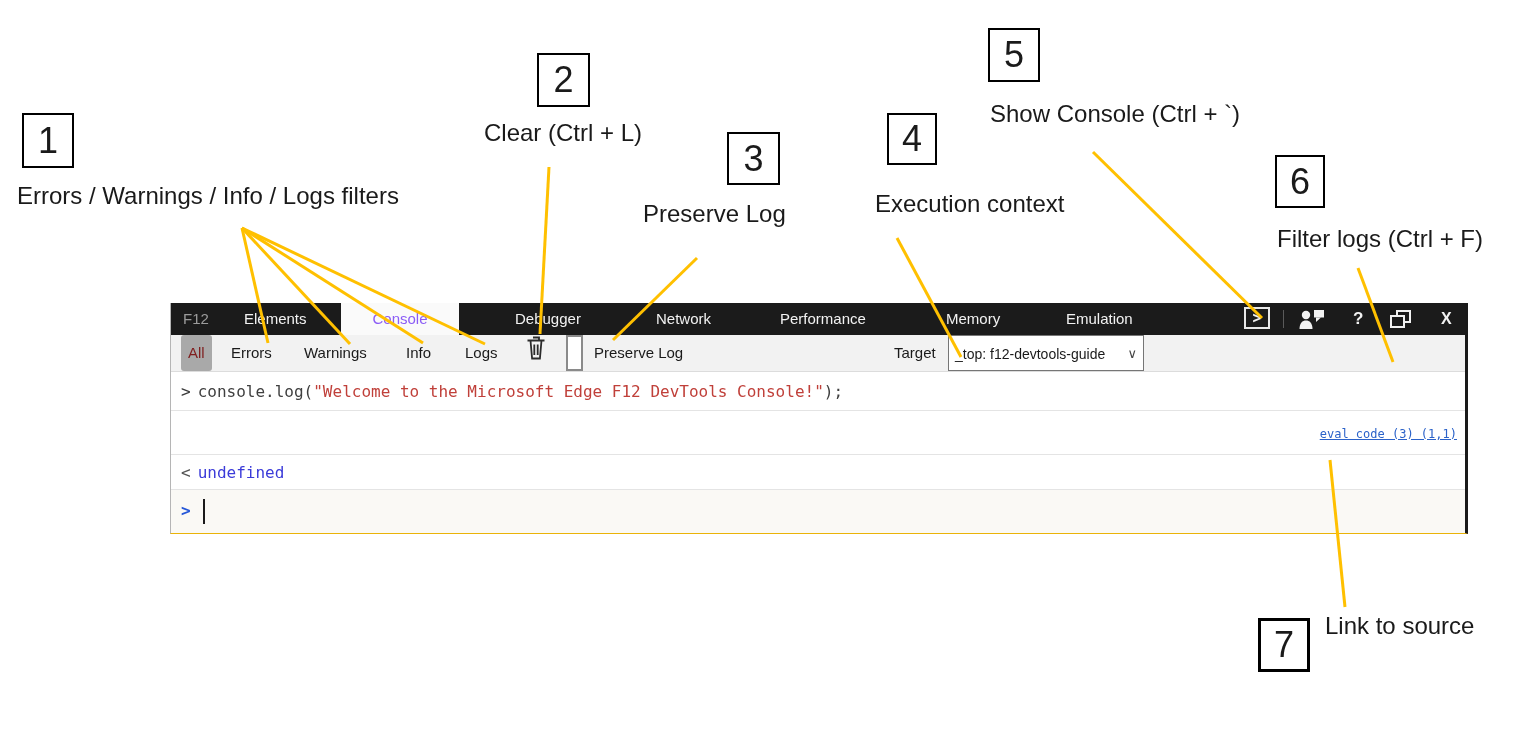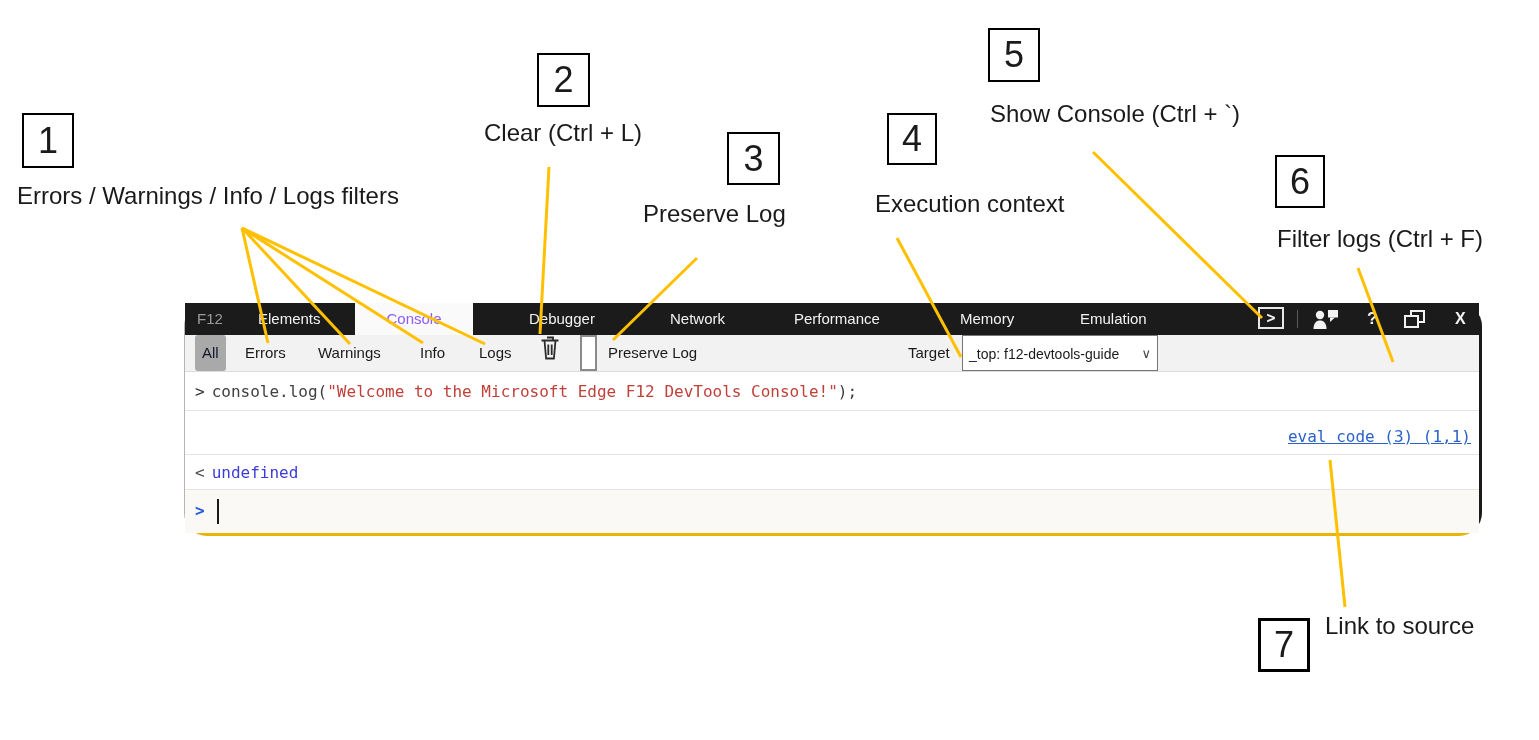--- a/index.html
+++ b/index.html
@@ -12,23 +12,23 @@
     position:absolute;background:#fff;border:2px solid #000;
     display:flex;align-items:center;justify-content:center;
     font-size:36px;color:#1a1a1a;box-sizing:border-box;
   }
   .co-label{
     position:absolute;font-size:24px;color:#1a1a1a;white-space:nowrap;
   }
   .ann-lines{position:absolute;left:0;top:0;z-index:6;pointer-events:none;}
   
   .dt{
-    position:absolute;left:184px;top:303px;width:1294px;height:230px;
-    border-left:1px solid #b5b5b5;border-right:3px solid #1a1a1a;border-bottom:3px solid #eab308;
-    box-sizing:content-box;background:#fff;z-index:2;border-radius:23px;
+    position:absolute;left:170px;top:303px;width:1294px;height:230px;
+    border-left:1px solid #b5b5b5;border-right:3px solid #1a1a1a;border-bottom:1px solid #eab308;
+    box-sizing:content-box;background:#fff;z-index:2;
   }
   .dt-tabbar{
     position:relative;height:32px;background:#1b1b1b;color:#f2f2f2;font-size:15px;
   }
   .dt-tabbar .tb{position:absolute;top:0;height:32px;line-height:32px;white-space:nowrap;}
   .tb-f12{color:#9b9b9b;}
   .tb-active{
     background:#fafafa;color:#8b5cf6;text-align:center;
   }
   .tb-iconbox{
@@ -39,21 +39,21 @@
   .tb-sep{position:absolute;top:7px;width:1px;height:18px;background:#5a5a5a;}
   .tb-x{font-weight:bold;font-size:16px;}
   .tb-help{font-weight:bold;font-size:17px;}
   
   .dt-toolbar{
     position:relative;height:37px;background:#f2f2f2;border-bottom:1px solid #dcdcdc;
     font-size:15px;color:#1a1a1a;box-sizing:border-box;
   }
   .dt-toolbar .ti{position:absolute;top:0;height:36px;line-height:36px;white-space:nowrap;}
   .btn-all{
-    top:6px;height:24px;line-height:24px;background:#a9a9a9;color:#0f172a;
+    top:6px;height:24px;line-height:24px;background:#a9a9a9;color:#7f1d1d;
     border-radius:3px;padding:0 7px;
   }
   .trash{top:6px;}
   .chk{
     top:9px;width:17px;height:17px;border:2px solid #8a8a8a;background:#fff;box-sizing:border-box;
   }
   .dd{
     top:5px;height:27px;line-height:25px;border:1px solid #767676;background:#fff;
     width:196px;box-sizing:border-box;padding:0 22px 0 6px;font-size:14px;
   }
@@ -70,21 +70,21 @@
     color:#1a1a1a;box-sizing:border-box;background:#fff;
   }
   .r1{height:39px;border-bottom:1px solid #e4e4e4;padding:10px 0 0 10px;}
   .r2{height:44px;border-bottom:1px solid #e4e4e4;padding:13px 0 0 40px;}
   .r3{height:35px;border-bottom:1px solid #e4e4e4;padding:8px 0 0 10px;}
   .r4{height:43px;background:#faf9f5;padding:9px 0 0 10px;}
   .chev-in{color:#3c3c3c;margin-right:7px;}
   .code-tok{color:#404040;}
   .code-str{color:#c0403a;}
   .src-link{
-    position:absolute;right:8px;top:16px;font-size:16px;color:#2b62c9;
+    position:absolute;right:8px;top:16px;font-size:12px;color:#2b62c9;
     text-decoration:underline;font-family:"DejaVu Sans Mono",monospace;
   }
   .chev-out{color:#555;margin-right:7px;}
   .val-undef{color:#3b3bd9;text-align:right;}
   .chev-prompt{color:#2658d8;font-weight:bold;margin-right:6px;}
   .cursor{
     display:inline-block;width:2px;height:25px;background:#1a1a1a;vertical-align:middle;margin-left:6px;
   }
 </style>
 </head>

